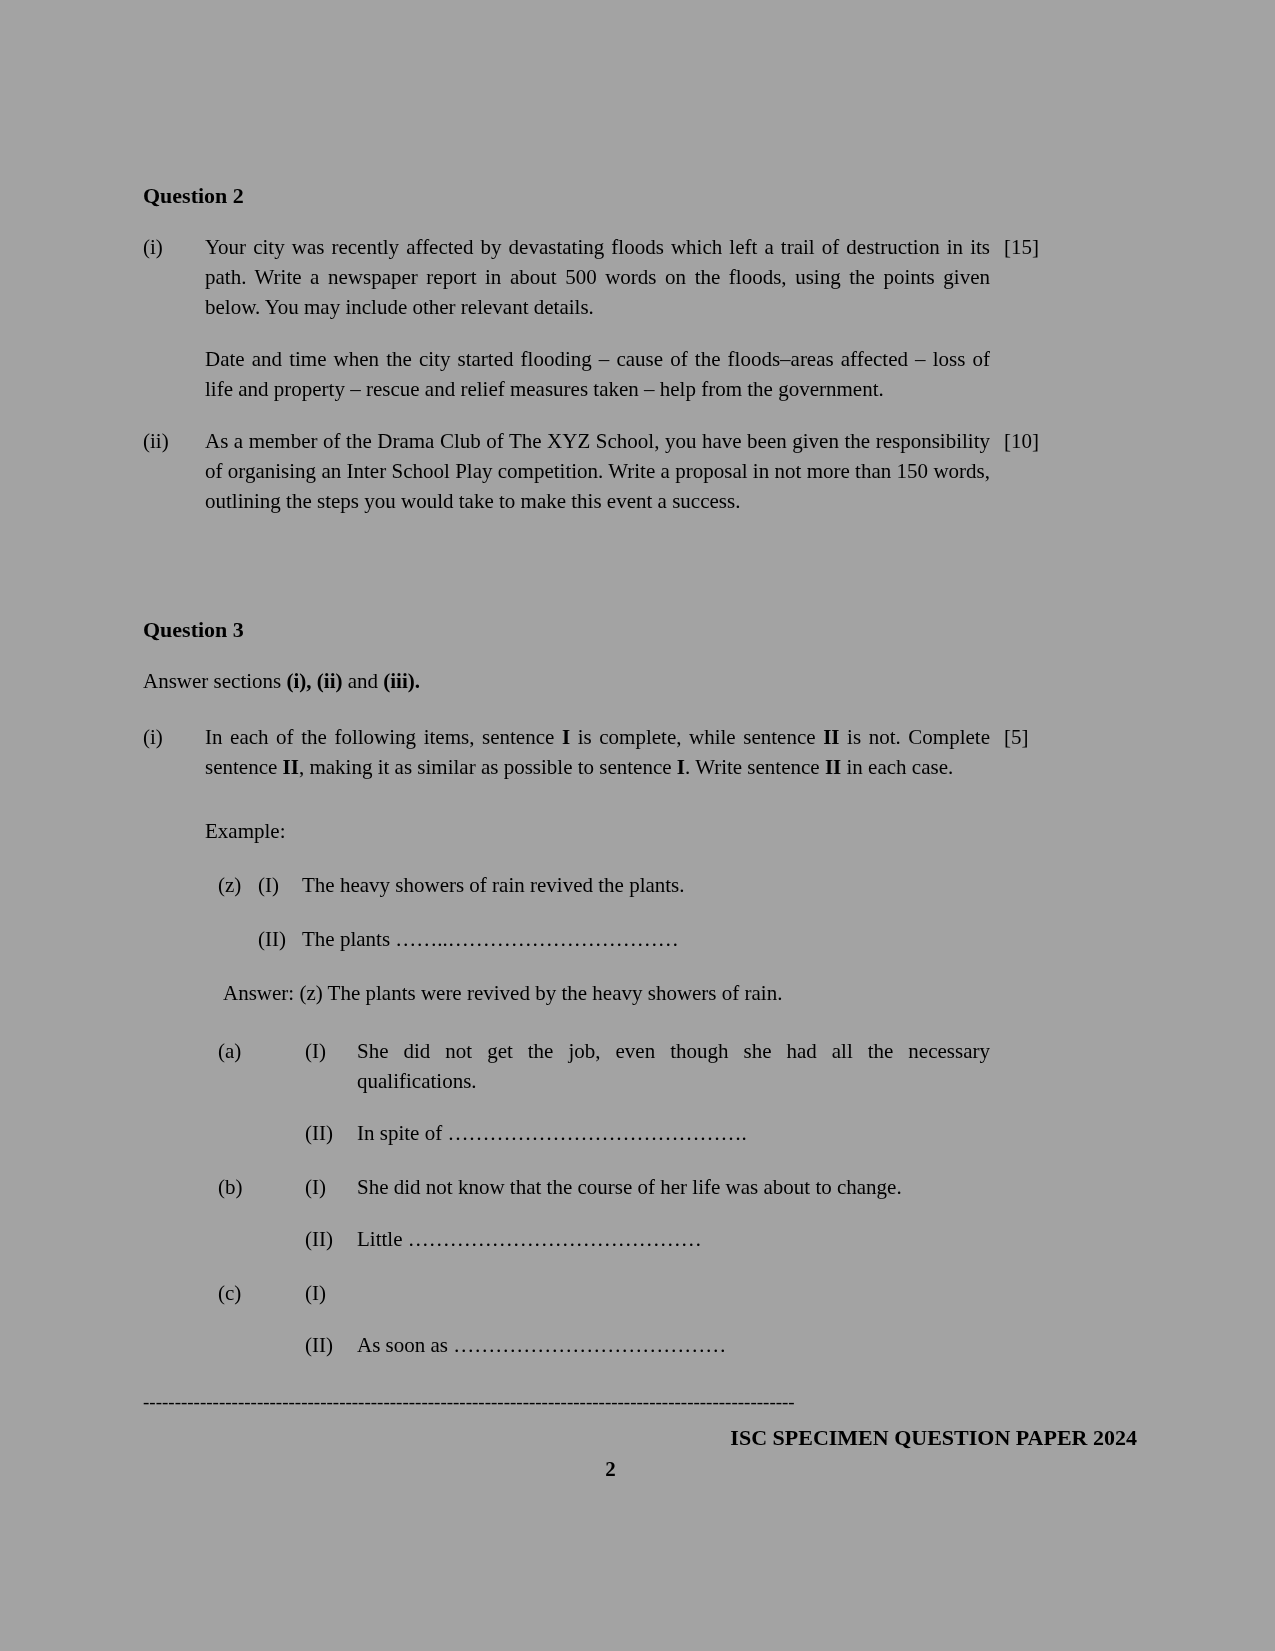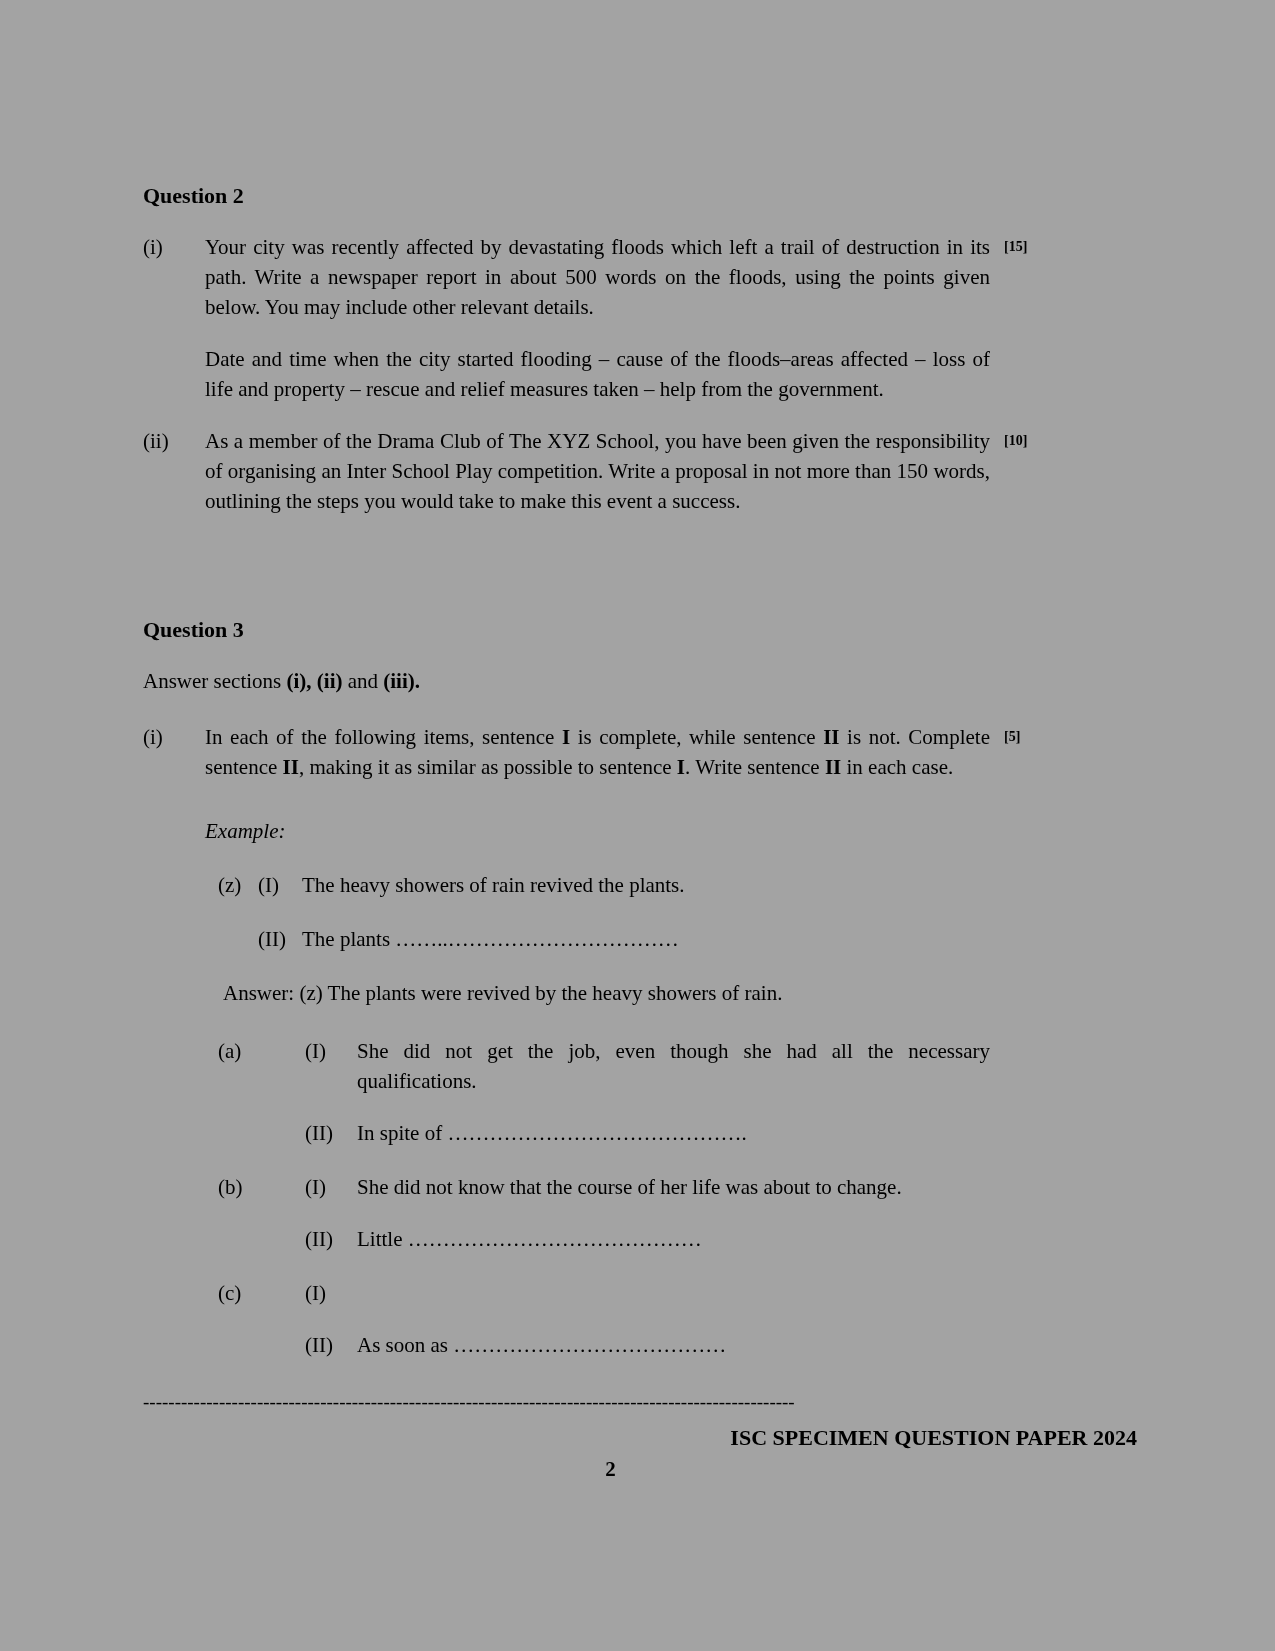--- a/index.html
+++ b/index.html
@@ -51,22 +51,22 @@
     text-align: justify;
     text-justify: inter-word;
     hyphens: none;
   }
 
   .marks {
     position: absolute;
     right: 0;
     width: 64px;
     text-align: left;
-    font-weight: bold;
-    font-size: 14px;
+    font-weight: normal;
+    font-size: 21px;
     line-height: 30px;
   }
 
   .block {
     position: relative;
     padding-right: 78px;
     margin-bottom: 16px;
   }
   .block .body-text { text-align: justify; }
   .block p { margin: 0; }
@@ -79,21 +79,20 @@
   .plain-line {
     font-size: 21px;
     line-height: 30px;
     margin: 0 0 26px 0;
   }
 
   .example-label {
     font-size: 21px;
     line-height: 30px;
     margin: 0 0 24px 62px;
-    font-style: italic;
   }
 
   .ex-row {
     display: flex;
     align-items: flex-start;
     margin-left: 75px;
     margin-bottom: 24px;
     font-size: 21px;
     line-height: 30px;
   }

